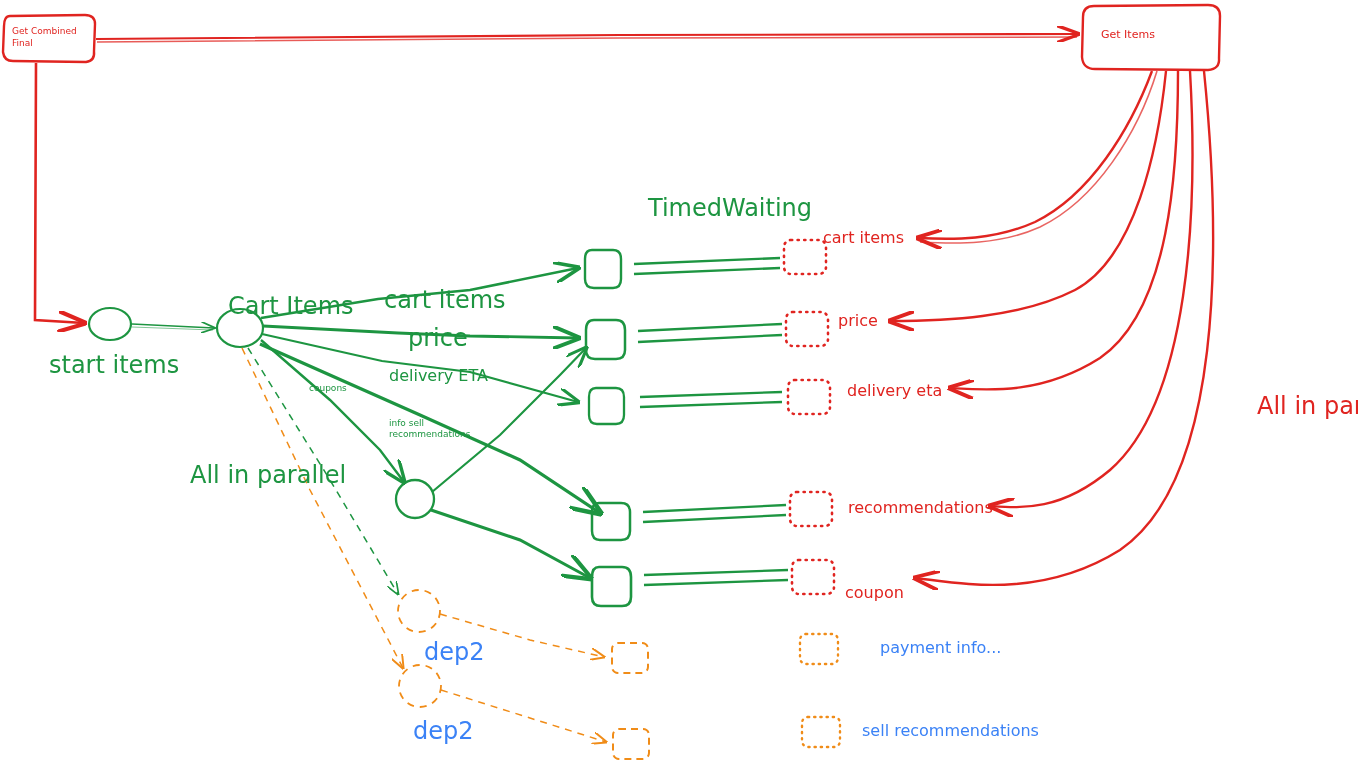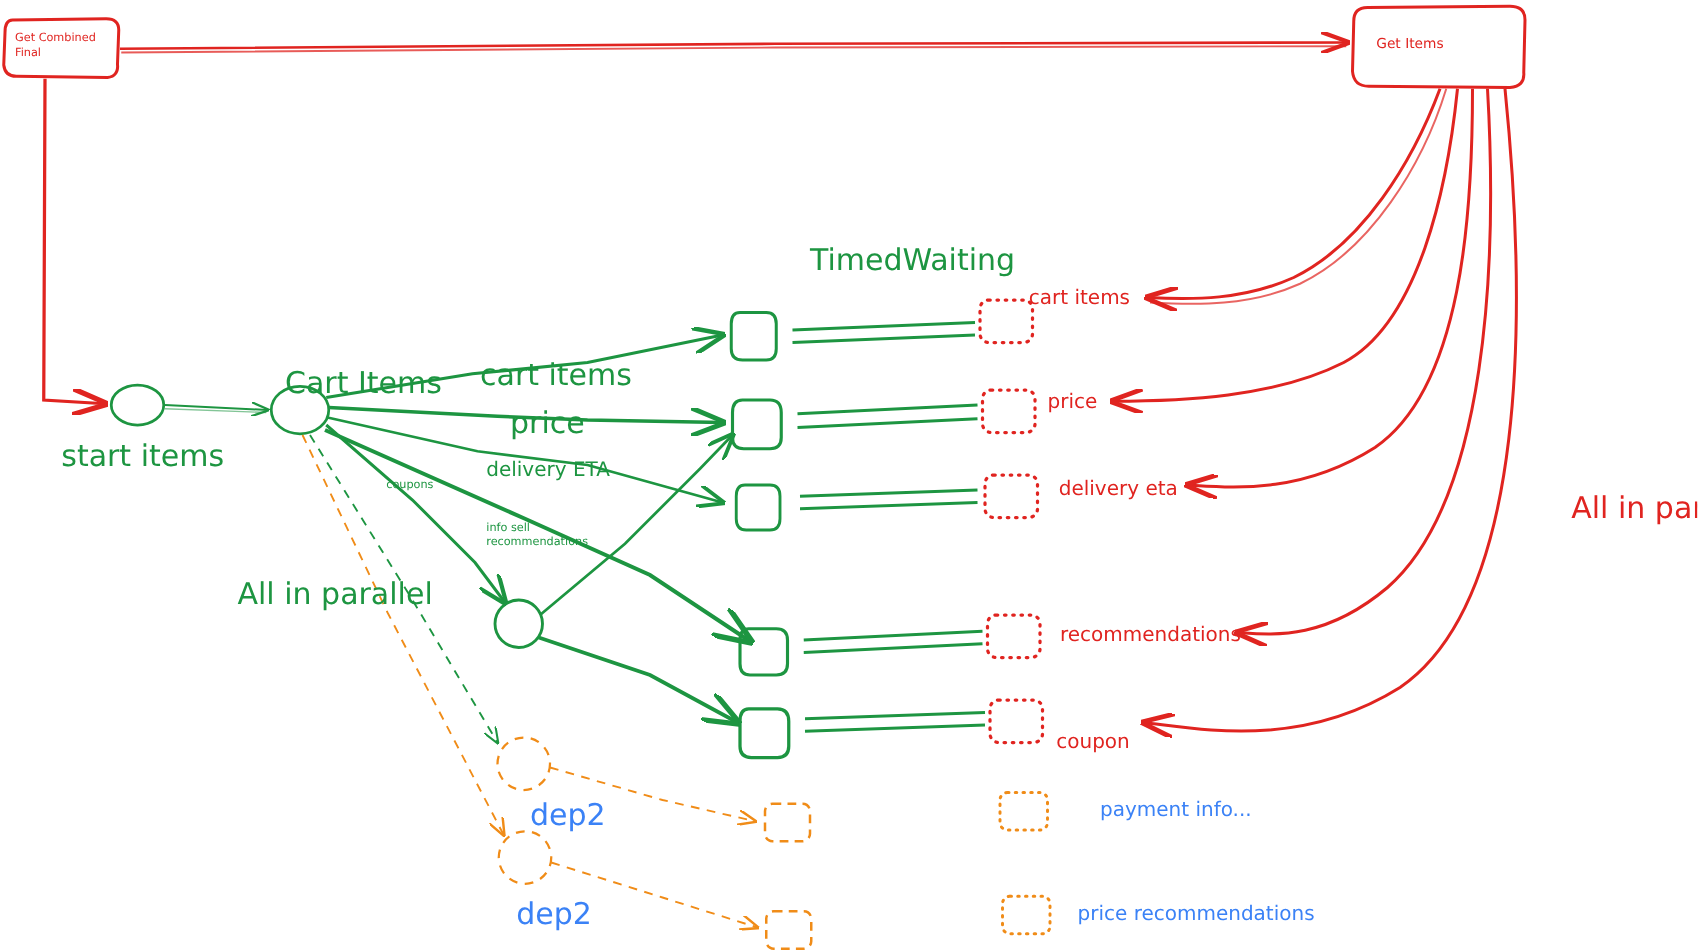--- a/index.html
+++ b/index.html
@@ -244,15 +244,15 @@
   <div class="lbl lbl-red mid" style="left:848px; top:499px;">recommendations</div>
 
   <div class="lbl lbl-red mid" style="left:845px; top:569px;margin-top:15px;">coupon</div>
 
   <div class="lbl lbl-orange big" style="left:424px; top:640px;">dep2</div>
 
   <div class="lbl lbl-orange big" style="left:413px; top:719px;">dep2</div>
 
   <div class="lbl lbl-orange mid" style="left:853px; top:639px;margin-left:27px;">payment info...</div>
 
-  <div class="lbl lbl-orange mid" style="left:862px; top:722px;">price recommendations</div>
+  <div class="lbl lbl-orange mid" style="left:862px; top:722px;">sell recommendations</div>
 
 </div>
 
 </body></html>

